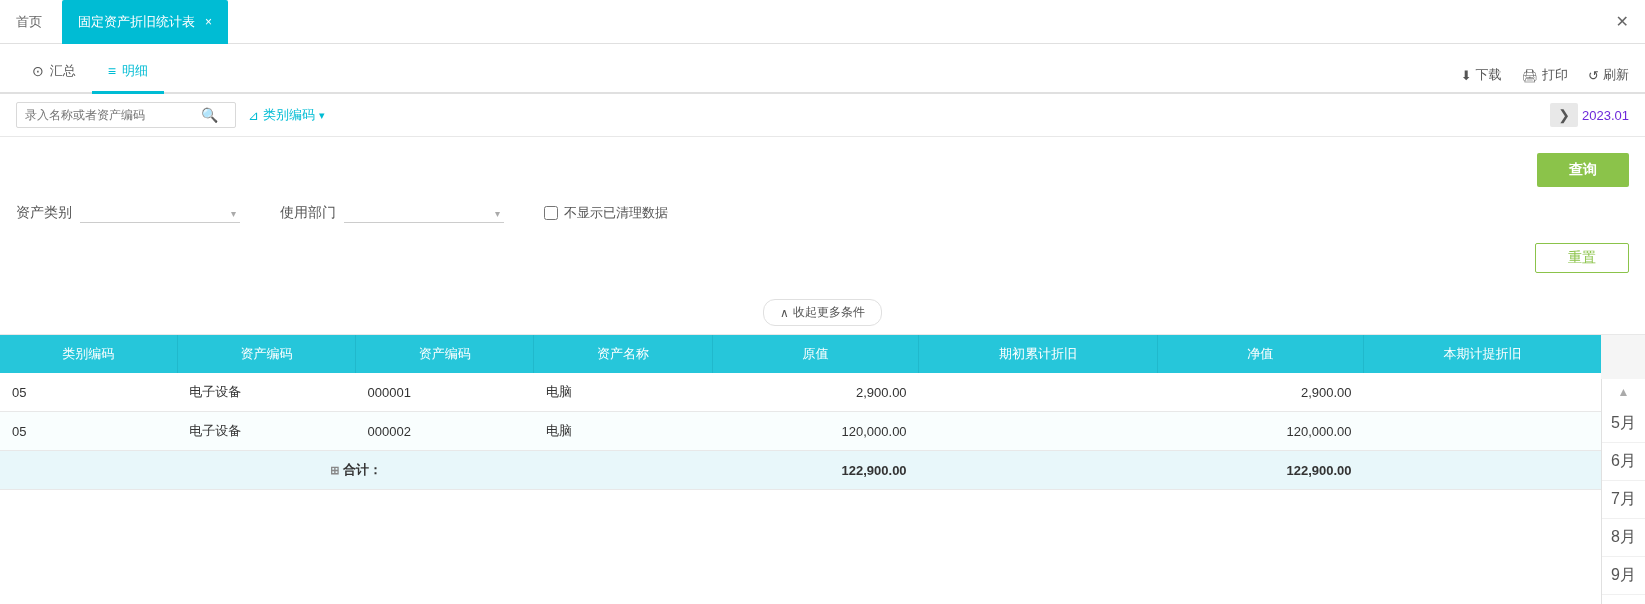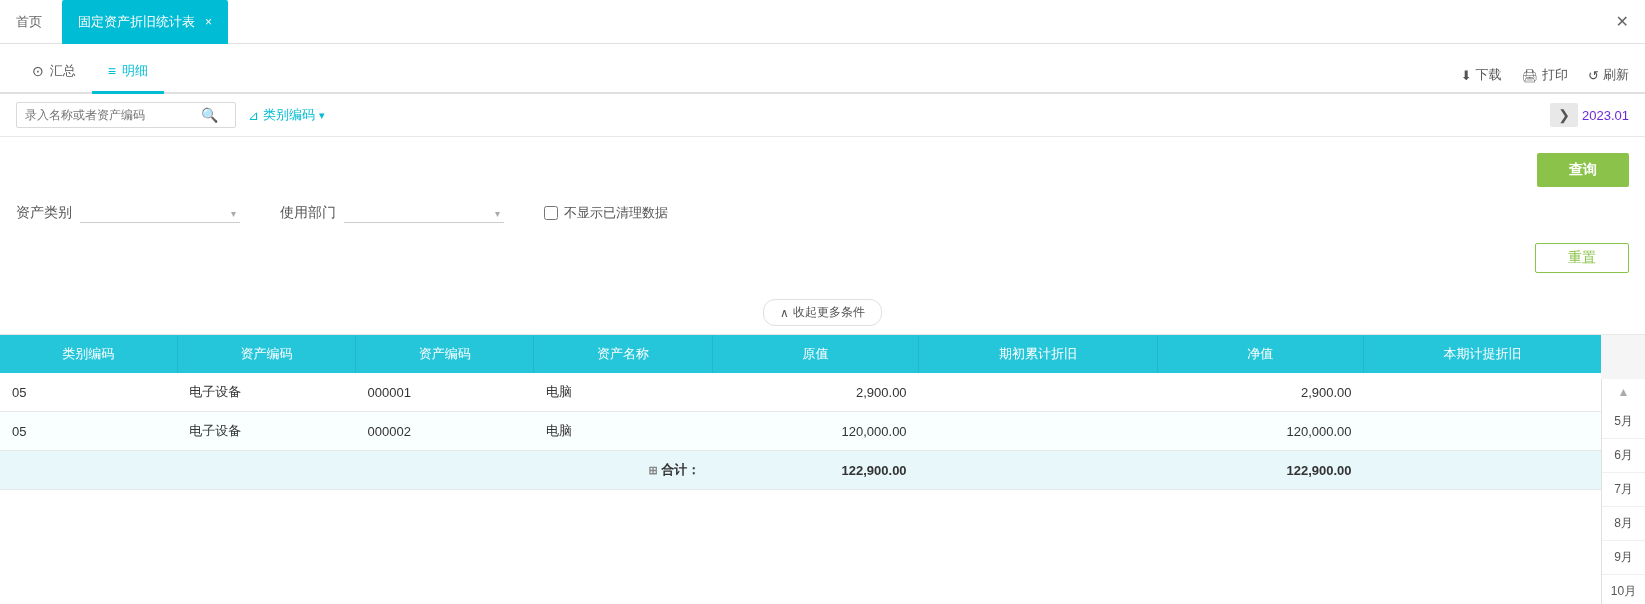--- a/index.html
+++ b/index.html
@@ -108,21 +108,21 @@
       align-items: center;
       height: 560px;
       z-index: 10;
     }
     .sidebar-scroll-up, .sidebar-scroll-down {
       width: 100%; text-align: center; padding: 6px 0;
       color: #aaa; cursor: pointer; font-size: 12px;
     }
     .month-item {
       width: 100%; text-align: center; padding: 8px 4px;
-      font-size: 12px; color: #555; cursor: pointer;
+      font-size: 16px; color: #555; cursor: pointer;
       border-bottom: 1px solid #f0f0f0;
     }
 
     
     .conditions-area {
       background: #fff;
       padding: 16px 16px 0 16px;
       border-bottom: 1px solid #e8e8e8;
     }
     .conditions-row {
@@ -328,21 +328,21 @@
     <td>05</td>
     <td>电子设备</td>
     <td>000002</td>
     <td>电脑</td>
     <td class="num">120,000.00</td>
     <td class="num"></td>
     <td class="num">120,000.00</td>
     <td class="num"></td>
   </tr>
             <tr class="total-row">
-  <td colspan="4" style="text-align:right;margin-top:23px;">
+  <td colspan="4" style="text-align:center;margin-top:23px;">
     <span style="color:#888; font-size:11px;">⊞</span>
     合计：
   </td>
   <td class="num">122,900.00</td>
   <td class="num"></td>
   <td class="num">122,900.00</td>
   <td class="num"></td>
 </tr>
           </tbody>
       </table>

